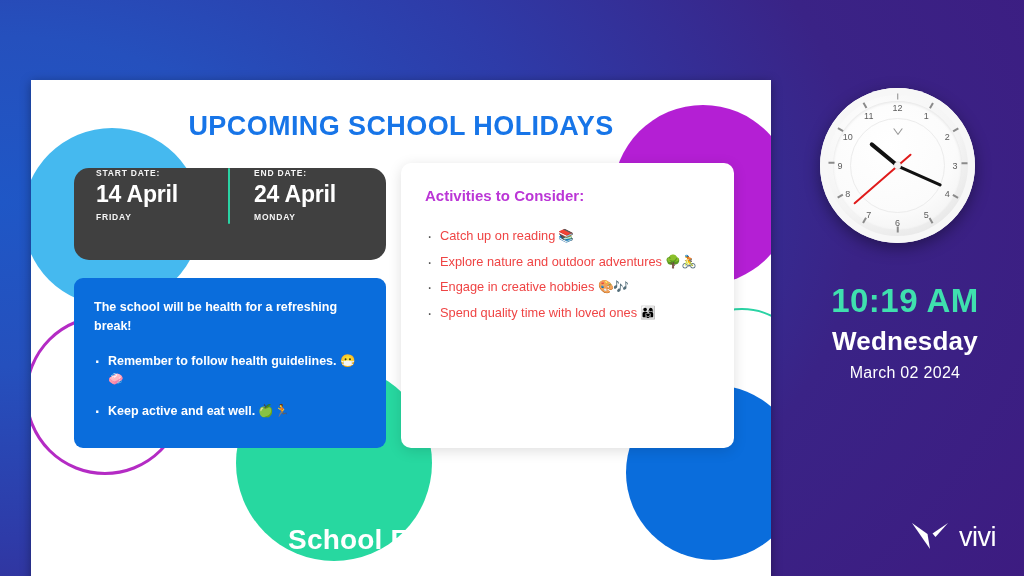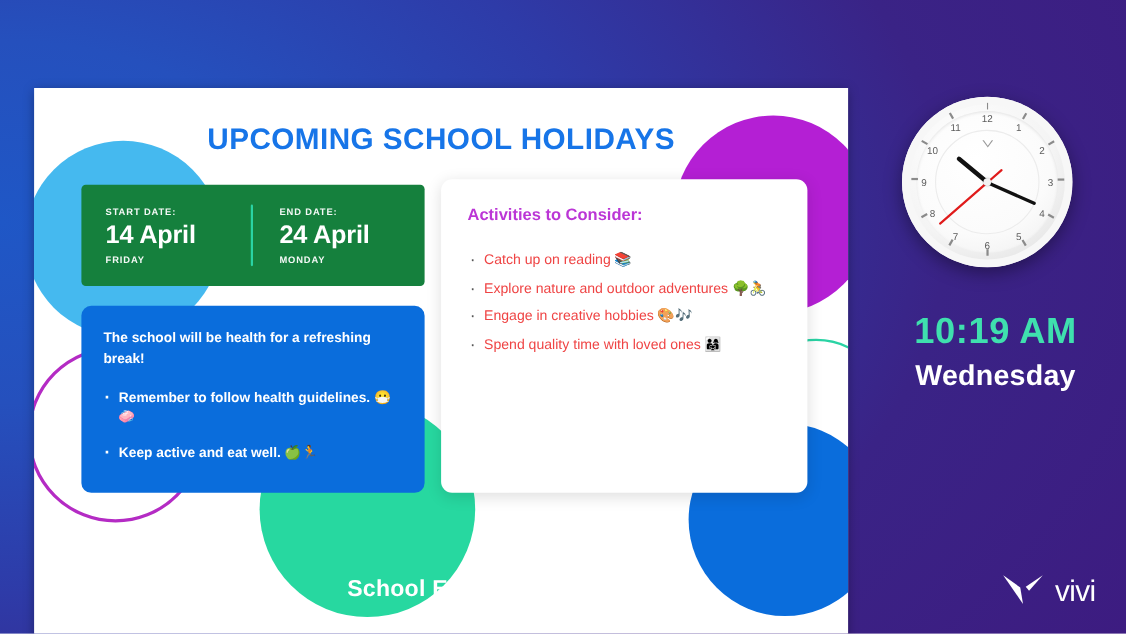--- a/index.html
+++ b/index.html
@@ -30,21 +30,21 @@
   .slide-inner{position:absolute; inset:0;}
 
   .slide-title{
     position:absolute; left:0; right:0; top:31px; text-align:center;
     font-size:27px; font-weight:bold; letter-spacing:.4px; color:#1775e8;
   }
 
   
   .date-card{
     position:absolute; left:43px; top:88px; width:312px; height:92px;
-    background:#15803d; border-radius:4px; display:flex; align-items:center;
+    background:#404040; border-radius:15px; display:flex; 
     color:#fff;
   }
   .date-col{ flex:1; padding-left:22px; }
   .date-col.second{ padding-left:24px; }
   .date-kicker{ font-size:8.5px; font-weight:bold; letter-spacing:.8px; opacity:.95; }
   .date-big{ font-size:23px; font-weight:bold; margin:3px 0 4px; letter-spacing:-.2px;}
   .date-day{ font-size:8.5px; font-weight:bold; letter-spacing:.8px; opacity:.95; }
   .date-div{ width:2px; height:56px; background:#2ad3a4; border-radius:2px;}
 
   
@@ -90,21 +90,21 @@
   .hub{ position:absolute; left:50%; top:50%; width:7px; height:7px; margin:-3.5px 0 0 -3.5px; border-radius:50%; background:#f2f2f2; box-shadow:0 0 2px rgba(0,0,0,.3); z-index:8;}
   .dial-logo{ position:absolute; left:50%; top:34px; transform:translateX(-50%); z-index:5; }
 
   .timeblock{ position:absolute; left:790px; top:282px; width:230px; text-align:center; }
   .time-main{ font-size:33px; font-weight:bold; color:#3fe0ae; letter-spacing:.5px; }
   .time-dow{ font-size:26px; font-weight:bold; color:#fff; margin-top:6px; letter-spacing:.2px;}
   .time-date{ font-size:16px; color:#fff; margin-top:7px; letter-spacing:.3px;}
 
   
   .room-name{ position:absolute; left:0; top:524px; width:800px; text-align:center;
-    font-size:21px; font-weight:bold; color:#fff; letter-spacing:.2px; }
+    font-size:28px; font-weight:bold; color:#fff; letter-spacing:.2px; }
   .brand{ position:absolute; right:28px; top:520px; display:flex; align-items:center; gap:9px; }
   .brand-word{ font-size:27px; color:#fff; letter-spacing:-.5px; font-weight:500;text-align:center;}
 </style>
 </head>
 <body>
 
 <div class="slide">
   <div class="slide-inner">
     <div class="circ c-cyan"></div>
     <div class="circ c-magenta"></div>
@@ -188,20 +188,21 @@
   <div class="hand hour" id="hand-hour" style="transform: rotate(309.5deg);"></div>
   <div class="hand minute" id="hand-min" style="transform: rotate(114deg);"></div>
   <div class="hand second" id="hand-sec" style="transform: rotate(229deg);"></div>
   <div class="hand secondtail" id="hand-sect" style="transform: rotate(229deg);"></div>
   <div class="hub"></div>
 </div>
 
 <div class="timeblock">
   <div class="time-main">10:19 AM</div>
   <div class="time-dow">Wednesday</div>
+  <div class="time-date">March 02 2024</div>
 </div>
 
 <div class="room-name">School Entrance</div>
 <div class="brand">
   <span>
     <svg width="40" height="30" viewBox="0 0 40 30" aria-hidden="true">
       <path d="M2 3 L20 29 L17.5 14 Z" fill="#ffffff"></path>
       <path d="M38 3 L22.5 13.5 L25.5 17 Z" fill="#ffffff"></path>
     </svg>
   </span>

